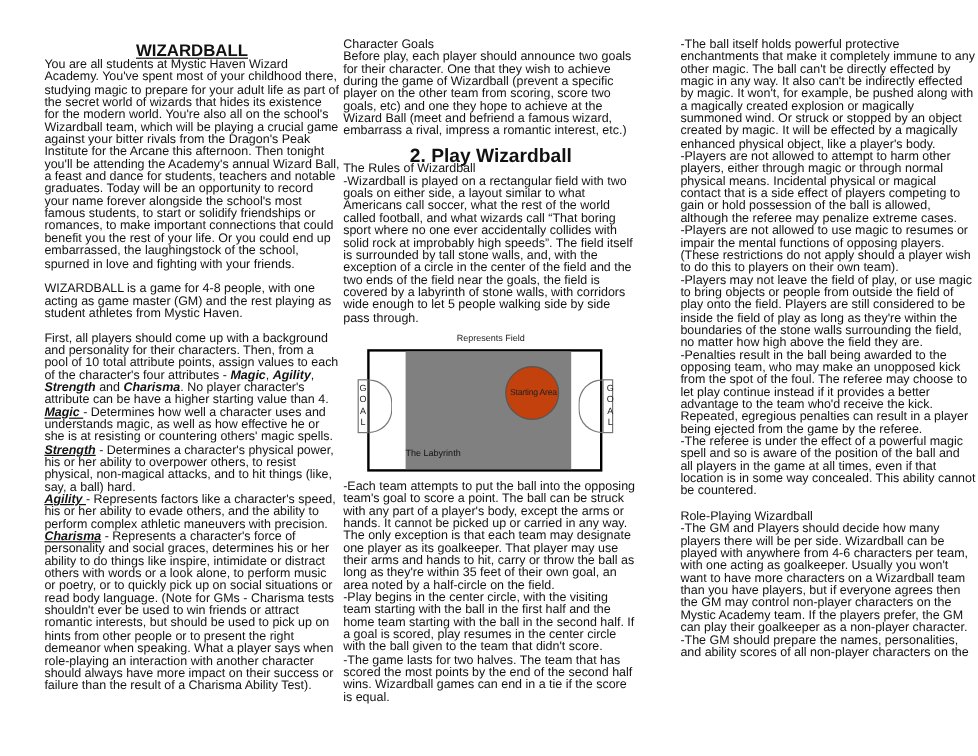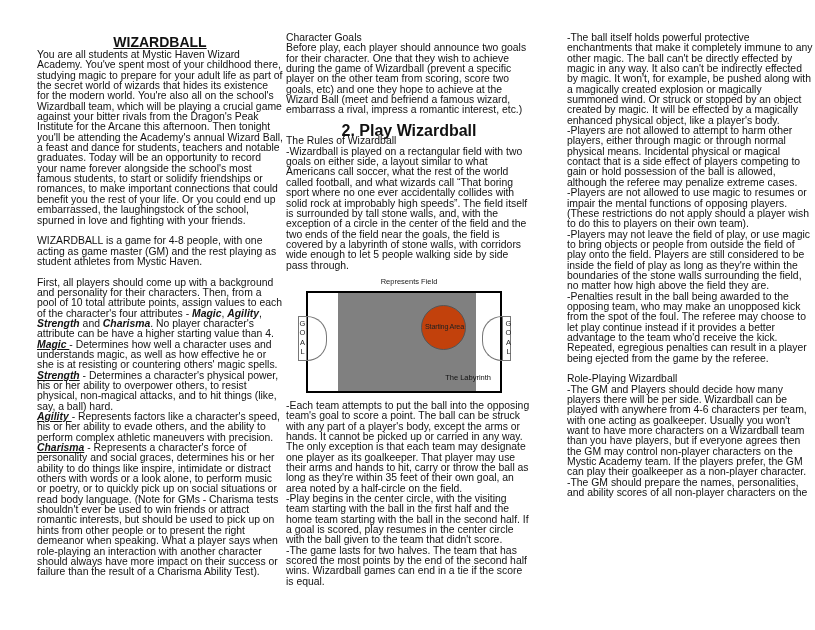--- a/index.html
+++ b/index.html
@@ -21,22 +21,22 @@
   .field-wrap { position: relative; width: 246px; height: 126px; margin: 2px 0 2px 0; }
   .field-title { position: absolute; left: 0; width: 246px; top: 4px; font-size: 7.5px;
                  text-align: center; color: #222; }
   .field { position: absolute; left: 20px; top: 18px; width: 196px; height: 102px;
            border: 2px solid #000; background: #fff; box-sizing: border-box; }
   .laby { position: absolute; left: 30px; top: 0; width: 138px; height: 100%; background: #808080; }
   .center { position: absolute; left: 47px; top: 12px; width: 45px; height: 45px; border-radius: 50%;
             background: #c2410c; border: 1px solid #555; box-sizing: border-box; margin-left: 36px; }
   .start-label { position: absolute; left: 0; top: 16px; width: 45px; text-align: center;
                  font-size: 7.2px; color: #222; letter-spacing: -0.2px; }
-  .laby-label { position: absolute; left: 0; width: 138px; top: 80px; text-align: right;
-                font-size: 7.5px; color: #111; padding-left: 15px; }
+  .laby-label { position: absolute; left: 0; width: 138px; top: 80px; text-align: left;
+                font-size: 7.5px; color: #111; }
   .goal-box { position: absolute; top: 25px; width: 9px; height: 45px; border: 1px solid #777;
               box-sizing: border-box; background: transparent; }
   .goal-arc-l { position: absolute; left: 9px; top: 25px; width: 20px; height: 45px;
                 border: 1px solid #777; border-left: none; border-radius: 0 23px 23px 0; box-sizing: border-box; }
   .goal-arc-r { position: absolute; right: 9px; top: 25px; width: 20px; height: 45px;
                 border: 1px solid #777; border-right: none; border-radius: 23px 0 0 23px; box-sizing: border-box; }
   .goal-letters { position: absolute; top: 28px; width: 9px; font-size: 7.5px; line-height: 9.5px;
                   text-align: center; color: #222; }
 </style>
 </head>
@@ -87,17 +87,18 @@
   <p>-Play begins in the center circle, with the visiting team starting with the ball in the first half and the home team starting with the ball in the second half. If a goal is scored, play resumes in the center circle with the ball given to the team that didn't score.</p>
   <p>-The game lasts for two halves. The team that has scored the most points by the end of the second half wins. Wizardball games can end in a tie if the score is equal.</p>
 </div>
 
 <div class="col" id="col3">
   <p>-The ball itself holds powerful protective enchantments that make it completely immune to any other magic. The ball can't be directly effected by magic in any way. It also can't be indirectly effected by magic. It won't, for example, be pushed along with a magically created explosion or magically summoned wind. Or struck or stopped by an object created by magic. It will be effected by a magically enhanced physical object, like a player's body.</p>
   <p>-Players are not allowed to attempt to harm other players, either through magic or through normal physical means. Incidental physical or magical contact that is a side effect of players competing to gain or hold possession of the ball is allowed, although the referee may penalize extreme cases.</p>
   <p>-Players are not allowed to use magic to resumes or impair the mental functions of opposing players. (These restrictions do not apply should a player wish to do this to players on their own team).</p>
   <p>-Players may not leave the field of play, or use magic to bring objects or people from outside the field of play onto the field. Players are still considered to be inside the field of play as long as they're within the boundaries of the stone walls surrounding the field, no matter how high above the field they are.</p>
   <p>-Penalties result in the ball being awarded to the opposing team, who may make an unopposed kick from the spot of the foul. The referee may choose to let play continue instead if it provides a better advantage to the team who'd receive the kick. Repeated, egregious penalties can result in a player being ejected from the game by the referee.</p>
+  <p>-The referee is under the effect of a powerful magic spell and so is aware of the position of the ball and all players in the game at all times, even if that location is in some way concealed. This ability cannot be countered.</p>
   <div class="gap"></div>
   <p class="it">Role-Playing Wizardball</p>
   <p>-The GM and Players should decide how many players there will be per side. Wizardball can be played with anywhere from 4-6 characters per team, with one acting as goalkeeper. Usually you won't want to have more characters on a Wizardball team than you have players, but if everyone agrees then the GM may control non-player characters on the Mystic Academy team. If the players prefer, the GM can play their goalkeeper as a non-player character.</p>
   <p>-The GM should prepare the names, personalities, and ability scores of all non-player characters on the</p>
 </div>
 
 </body></html>

